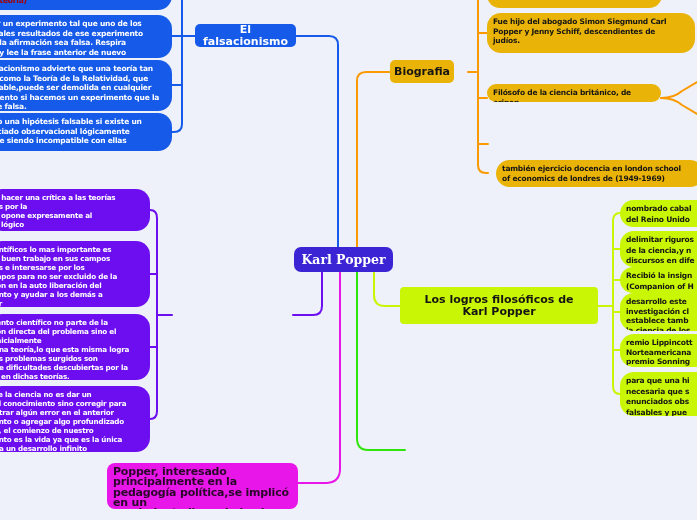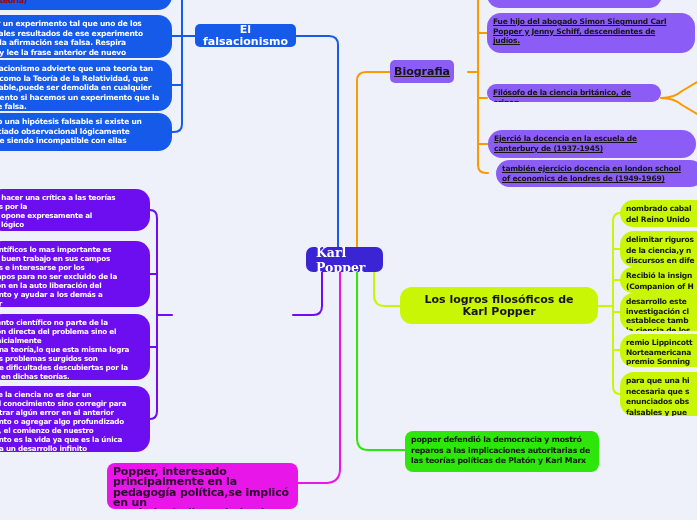--- a/index.html
+++ b/index.html
@@ -17,31 +17,31 @@
     border-radius:14px;font-size:7.5px;line-height:9.6px;letter-spacing:-0.2px;
     padding:4px 6px;white-space:pre-line;
   }
   .tight{line-height:9px;font-size:7.2px;}
   .title{
     border-radius:5px;font-size:11px;line-height:1.05;white-space:normal;
     display:flex;align-items:center;justify-content:center;text-align:center;padding:2px 20px;
   }
   .c-blue{background:#155ae8;color:#ffffff;}
   .c-purple{background:#6d0ef0;color:#ffffff;}
-  .c-orange{background:#8b5cf6;color:#151515;text-decoration:underline;}
+  .c-orange{background:#eab308;color:#151515;}
   .c-lime{background:#c9f604;color:#151515;}
   .c-green{background:#2ee60c;color:#101a06;}
   .c-magenta{background:#e916e9;color:#2a082a;}
   .center-node{
     background:#3a24d4;color:#fff;border-radius:7px;
     font-family:"DejaVu Serif",serif;font-size:12.5px;
     display:flex;align-items:center;justify-content:center;
   }
   .red-frag{color:#a40000;display:flex;align-items:flex-end;}
-  .lime-big{border-radius:12px;}
+  .lime-big{border-radius:4px;}
 </style>
 </head>
 <body>
 
 <div class="canvas">
 
   <svg class="edges" width="697" height="520">
 
     <path class="e-blue" d="M182,-12 V124 Q182,132 174,132 H172"></path>
     <path class="e-blue" d="M182,36 H172"></path>
@@ -91,22 +91,20 @@
 ble siendo incompatible con ellas</div>
   <div class="node title c-blue" style="left:195px;top:24px;width:101px;height:23px;">El falsacionismo</div>
 
   <div class="node title c-orange" style="left:390px;top:60px;width:64px;height:23px;">Biografia</div>
   <div class="node bubble c-orange" style="left:487px;top:-18px;width:175px;height:26px;"></div>
   <div class="node bubble c-orange" style="left:487px;top:13px;width:208px;height:40px;">Fue hijo del abogado Simon Siegmund Carl
 Popper y Jenny Schiff, descendientes de
 judíos.</div>
   <div class="node bubble c-orange" style="left:487px;top:84px;width:174px;height:18px;">Filósofo de la ciencia británico, de origen
 austriaco</div>
-  <div class="node bubble c-orange" style="left:488px;top:130px;width:208px;height:28px;">Ejerció la docencia en la escuela de
-canterbury de (1937-1945)</div>
   <div class="node bubble c-orange" style="left:496px;top:160px;width:208px;height:27px;">también ejercicio docencia en london school
 of economics de londres de (1949-1969)</div>
 
   <div class="node bubble tight c-purple" style="left:-12px;top:189px;width:162px;height:42px;">n hacer una crítica a las teorías
 as por la
 e opone expresamente al
 o lógico</div>
   <div class="node bubble tight c-purple" style="left:-12px;top:241px;width:162px;height:66px;">entíficos lo mas importante es
 n buen trabajo en sus campos
 es e interesarse por los
@@ -122,21 +120,21 @@
 de dificultades descubiertas por la
 a en dichas teorías.</div>
   <div class="node bubble tight c-purple" style="left:-12px;top:386px;width:162px;height:66px;">ce la ciencia no es dar un
 al conocimiento sino corregir para
 ntrar algún error en el anterior
 ento o agregar algo profundizado
 a, el comienzo de nuestro
 ento es la vida ya que es la única
 da un desarrollo infinito</div>
 
-  <div class="node center-node" style="left:306px;top:247px;width:77px;height:25px;padding-left:10px;">Karl Popper</div>
+  <div class="node center-node" style="left:294px;top:247px;width:99px;height:25px;">Karl Popper</div>
 
   <div class="node title c-lime lime-big" style="left:400px;top:287px;width:198px;height:37px;">Los logros filosóficos de Karl Popper</div>
   <div class="node bubble c-lime" style="left:620px;top:200px;width:120px;height:27px;line-height:10.5px;">nombrado cabal
 del Reino Unido</div>
   <div class="node bubble c-lime" style="left:620px;top:231px;width:120px;height:36px;line-height:10.5px;">delimitar riguros
 de la ciencia,y n
 discursos en dife</div>
   <div class="node bubble c-lime" style="left:620px;top:267px;width:120px;height:26px;line-height:10.5px;">Recibió la insign
 (Companion of H</div>
   <div class="node bubble c-lime" style="left:620px;top:293px;width:120px;height:38px;">desarrollo  este
@@ -144,22 +142,19 @@
 establece tamb
 la ciencia de los</div>
   <div class="node bubble c-lime" style="left:620px;top:334px;width:120px;height:33px;">remio Lippincott
 Norteamericana
 premio Sonning</div>
   <div class="node bubble c-lime" style="left:620px;top:372px;width:120px;height:44px;line-height:10.5px;">para que una hi
 necesaria que s
 enunciados obs
 falsables y pue</div>
 
-  <div class="node bubble c-green" style="left:405px;top:431px;width:194px;height:41px;border-radius:8px;line-height:10.5px;font-size:7.8px;">popper defendió la democracia y mostró
-reparos a las implicaciones autoritarias de
-las teorías políticas de Platón y Karl Marx</div>
 
   <div class="node bubble c-magenta" style="left:107px;top:463px;width:191px;height:46px;border-radius:8px;line-height:10.3px;font-size:11px;">Popper, interesado principalmente en la
 pedagogía política,se implicó en un
 movimiento llamado la viena roja e ingresó
 en las juventudes socialistas.</div>
 
 </div>
 
 </body></html>

